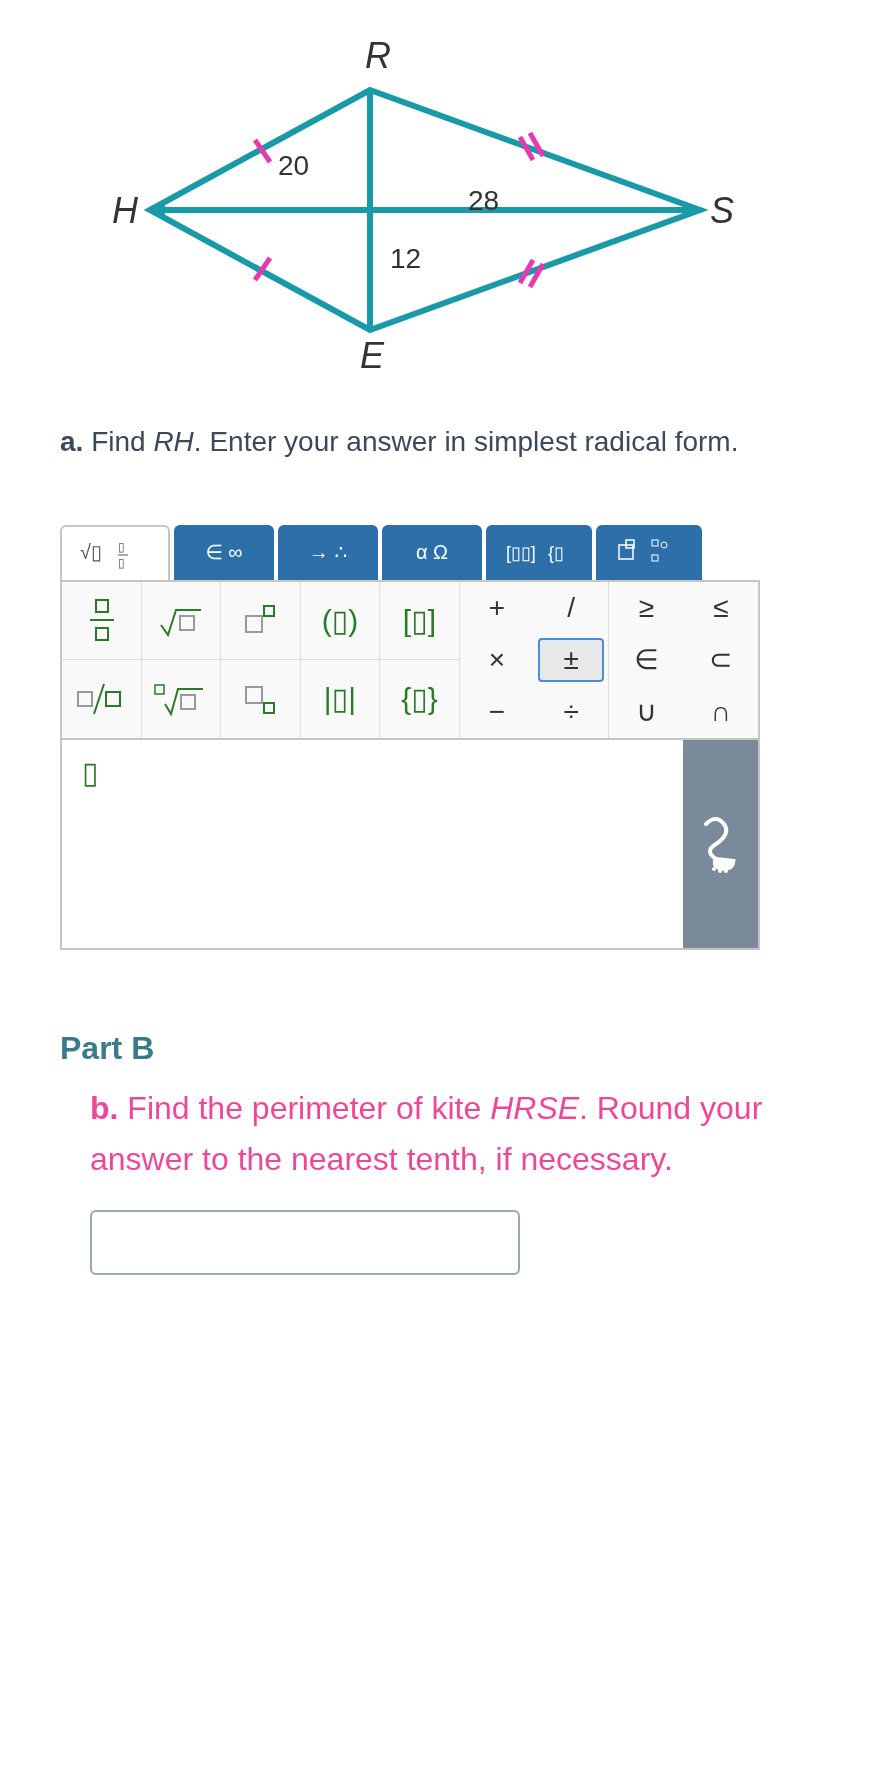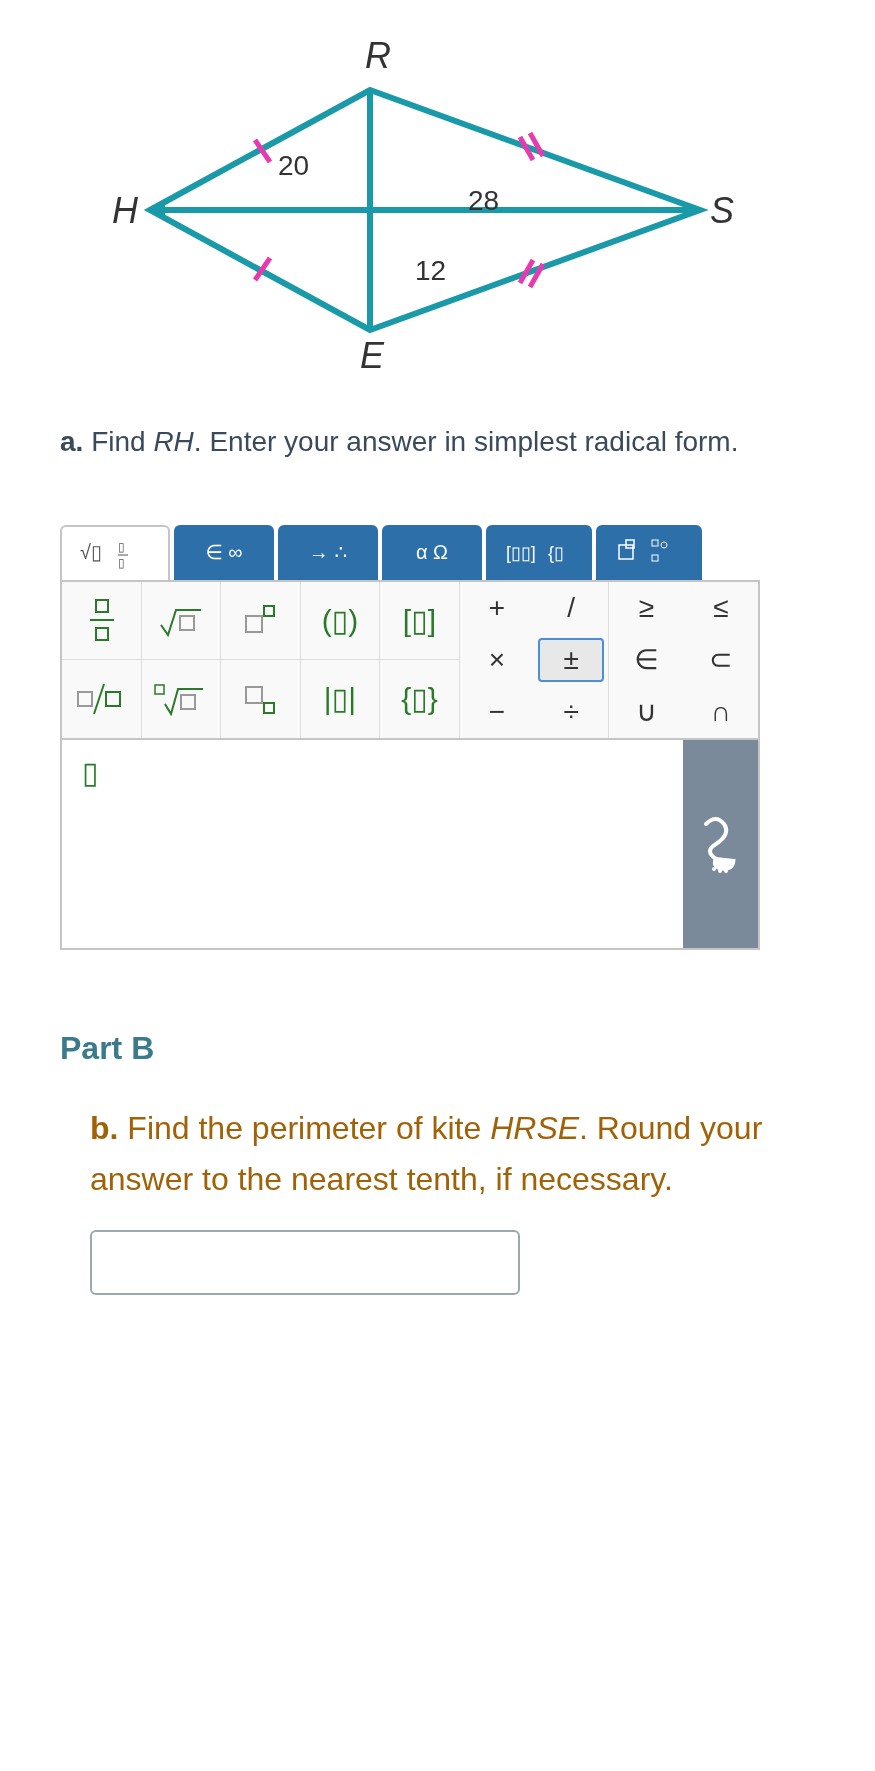--- a/index.html
+++ b/index.html
@@ -152,29 +152,29 @@
     }
     .editor-side {
       width: 75px;
       background: #7a8a9a;
       display: flex;
       align-items: center;
       justify-content: center;
     }
     
     .part-b-header {
-      margin: 80px 40px 36px;
+      margin: 80px 40px 16px;
       font-size: 32px;
       font-weight: 700;
       color: #3a7a8a;
     }
     .part-b-text {
       font-size: 32px;
       line-height: 1.6;
-      color: #a16207;
+      color: #ec4899;
       margin: 0 70px;
     }
     .answer-input {
       margin: 25px 70px;
       width: 430px;
       height: 65px;
       border: 2px solid #9aa;
       border-radius: 6px;
       font-size: 28px;
       padding: 8px 12px;
@@ -204,21 +204,21 @@
     <line x1="450" y1="93" x2="463" y2="116" stroke="#e83ab0" stroke-width="5"></line>
     <line x1="440" y1="243" x2="453" y2="220" stroke="#e83ab0" stroke-width="5"></line>
     <line x1="450" y1="247" x2="463" y2="224" stroke="#e83ab0" stroke-width="5"></line>
   </svg>
   <div class="vertex-label" style="top:-5px; left:285px;">R</div>
   <div class="vertex-label" style="top:150px; left:32px;">H</div>
   <div class="vertex-label" style="top:150px; left:630px;">S</div>
   <div class="vertex-label" style="top:295px; left:280px;">E</div>
   <div class="side-label" style="top:110px; left:198px;">20</div>
   <div class="side-label" style="top:125px; left:388px;margin-top:20px;">28</div>
-  <div class="side-label" style="top:215px; left:310px;margin-left:25px;">12</div>
+  <div class="side-label" style="top:203px; left:310px;">12</div>
 </div>
 
 <p class="question-text">
   <b>a.</b><span> Find </span><i>RH</i><span>. Enter your answer in simplest radical form.</span>
 </p>
 
 <div class="math-editor">
   <div class="tabs">
     <div class="tab active">
       <svg width="70" height="32" viewBox="0 0 70 32">

